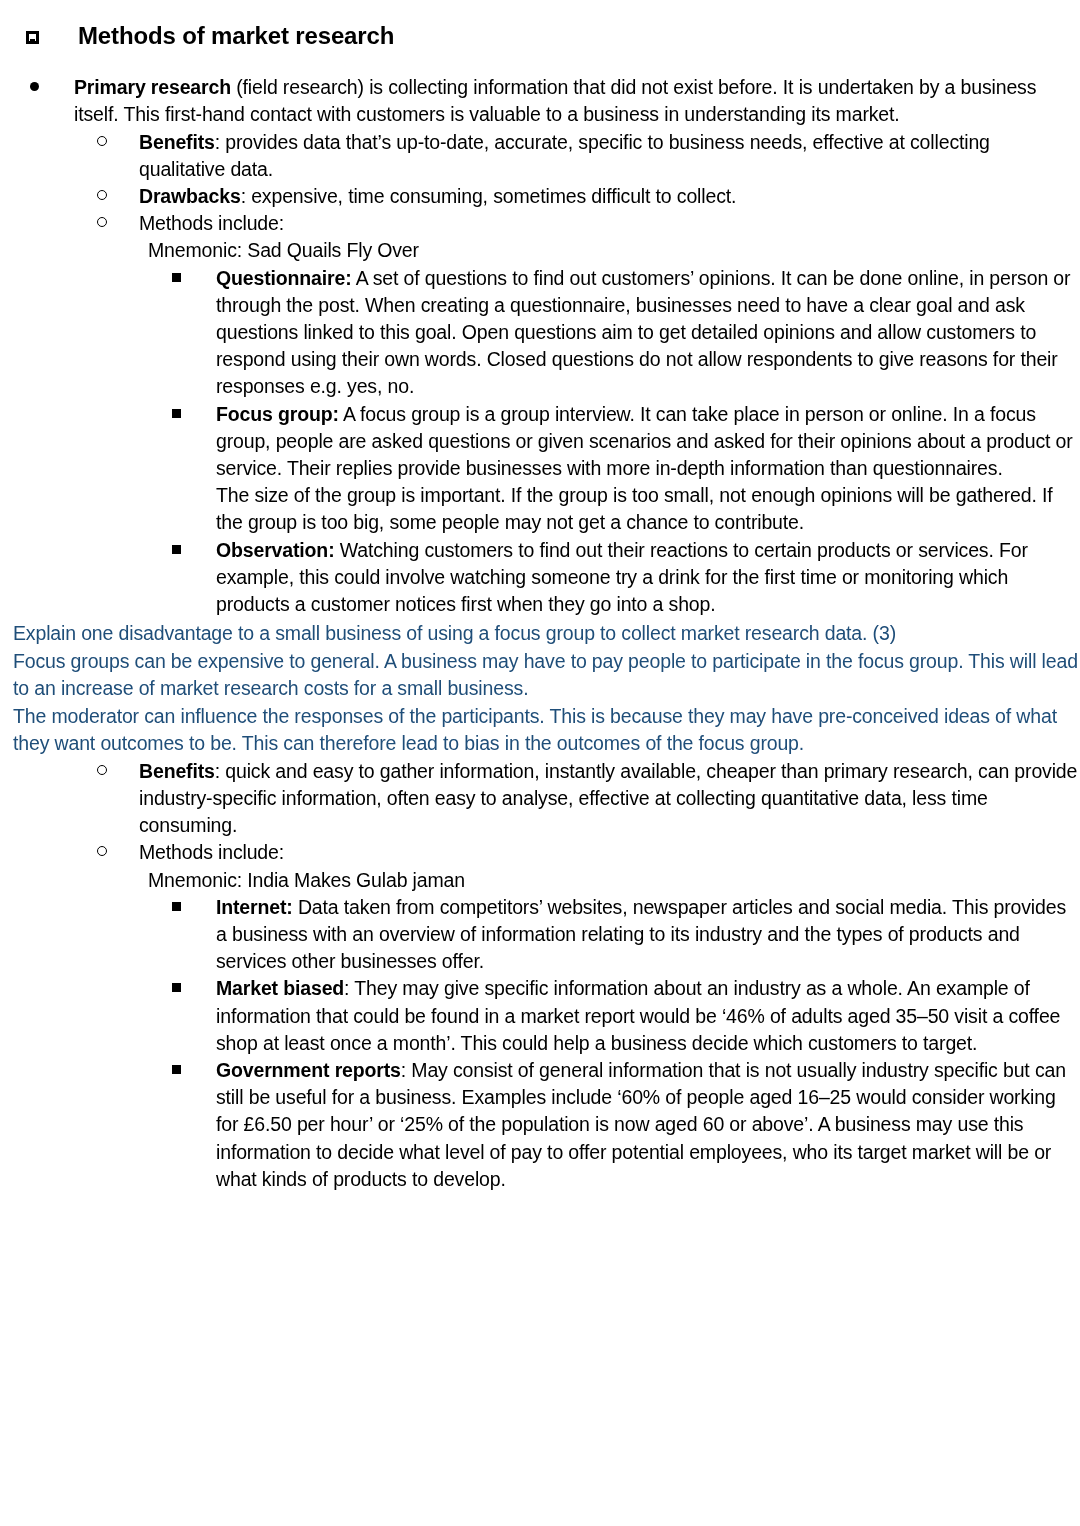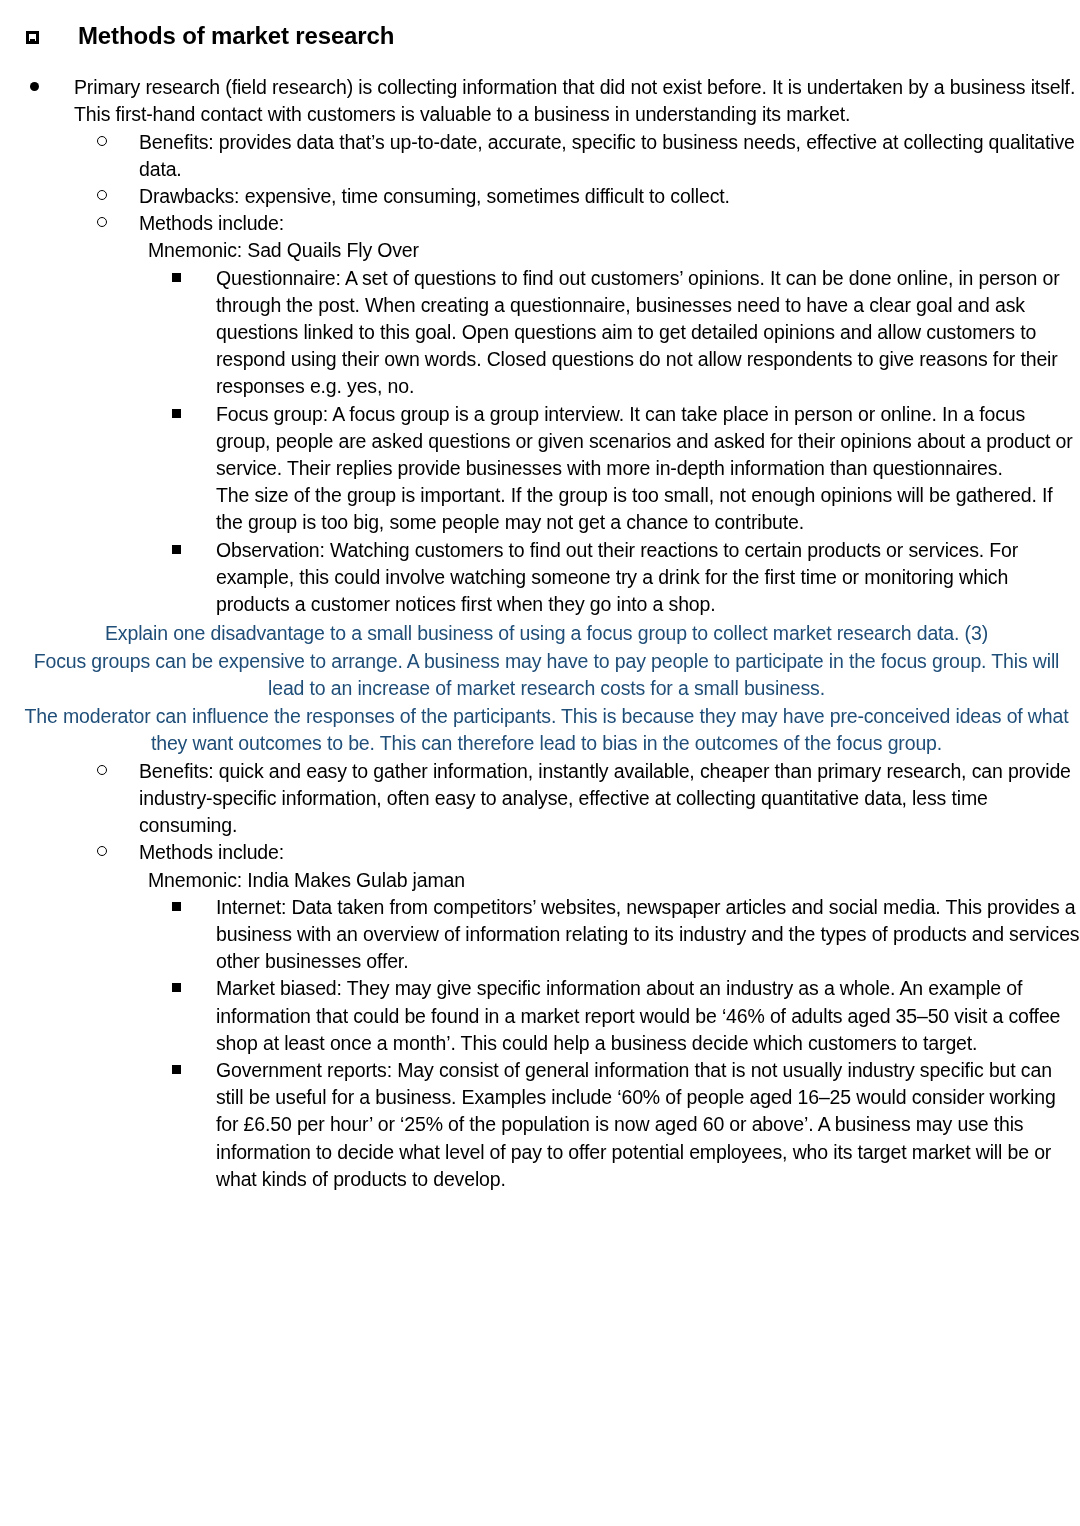--- a/index.html
+++ b/index.html
@@ -37,21 +37,21 @@
     flex: 0 0 auto;
     text-align: left;
     line-height: 27.2px;
     font-size: 19.5px;
     user-select: none;
   }
   .body-text {
     flex: 1 1 auto;
     line-height: 27.2px;
   }
-  b, .b { font-weight: 400; }
+  b, .b { font-weight: 700; }
 
   
   .lvl1 {
     margin-top: 22px;
     margin-left: 26px;
   }
   .lvl1 .marker { width: 52px; }
   .lvl1 .marker .glyph-square-outline {
     display: inline-block;
     width: 13px;
@@ -128,21 +128,20 @@
     top: -3px;
   }
 
   
   .annotation {
     margin-left: 13px;
     margin-top: 2px;
     font-size: 19.5px;
     line-height: 27.5px;
     letter-spacing: -0.15px;
-    text-align: center;
   }
   .annotation p {
     margin: 0;
     padding: 0;
   }
 </style>
 </head>
 <body>
 
 <div class="page">
@@ -185,21 +184,21 @@
     <span class="body-text"><b>Focus group:</b><span> A focus group is a group interview. It can take place in person or online. In a focus group, people are asked questions or given scenarios and asked for their opinions about a product or service. Their replies provide businesses with more in-depth information than questionnaires.</span><br><span>The size of the group is important. If the group is too small, not enough opinions will be gathered. If the group is too big, some people may not get a chance to contribute.</span></span>
   </div>
 
   <div class="row lvl4">
     <span class="marker"><span class="glyph-square-filled"></span></span>
     <span class="body-text"><b>Observation:</b><span> Watching customers to find out their reactions to certain products or services. For example, this could involve watching someone try a drink for the first time or monitoring which products a customer notices first when they go into a shop.</span></span>
   </div>
 
   <div class="annotation" style="color: rgb(31, 78, 121);">
     <p>Explain one disadvantage to a small business of using a focus group to collect market research data. (3)</p>
-    <p>Focus groups can be expensive to arrange. A business may have to pay people to participate in the focus group. This will lead to an increase of market research costs for a small business.</p>
+    <p>Focus groups can be expensive to general. A business may have to pay people to participate in the focus group. This will lead to an increase of market research costs for a small business.</p>
     <p>The moderator can influence the responses of the participants. This is because they may have pre-conceived ideas of what they want outcomes to be. This can therefore lead to bias in the outcomes of the focus group.</p>
   </div>
 
 
   <div class="row lvl3">
     <span class="marker"><span class="glyph-circle-outline"></span></span>
     <span class="body-text"><b>Benefits</b><span>: quick and easy to gather information, instantly available, cheaper than primary research, can provide industry-specific information, often easy to analyse, effective at collecting quantitative data, less time consuming.</span></span>
   </div>
 
 

